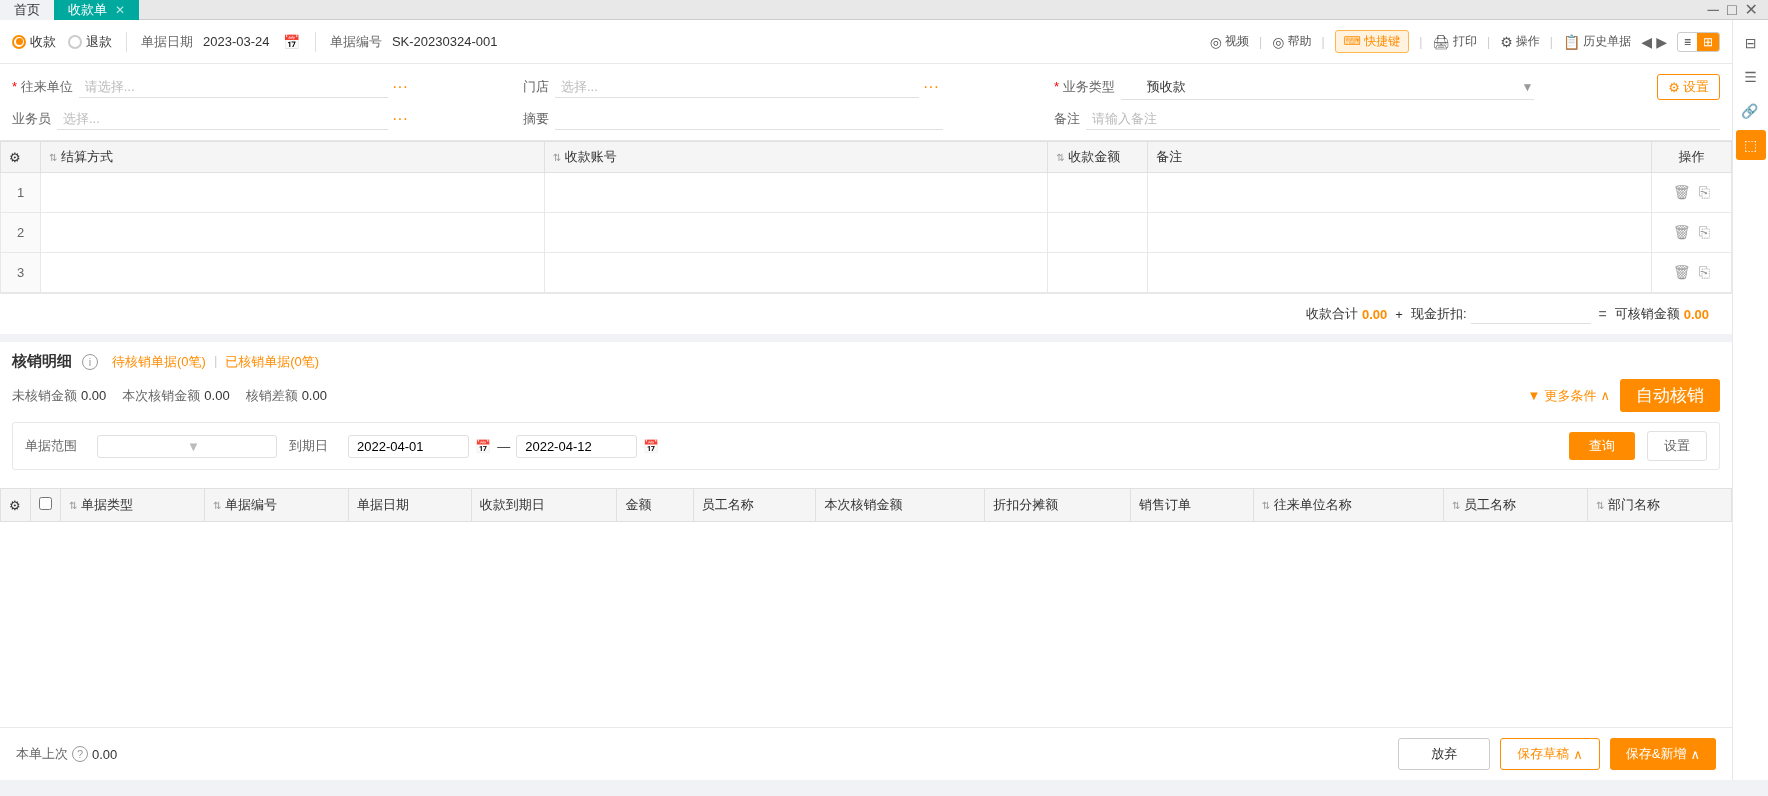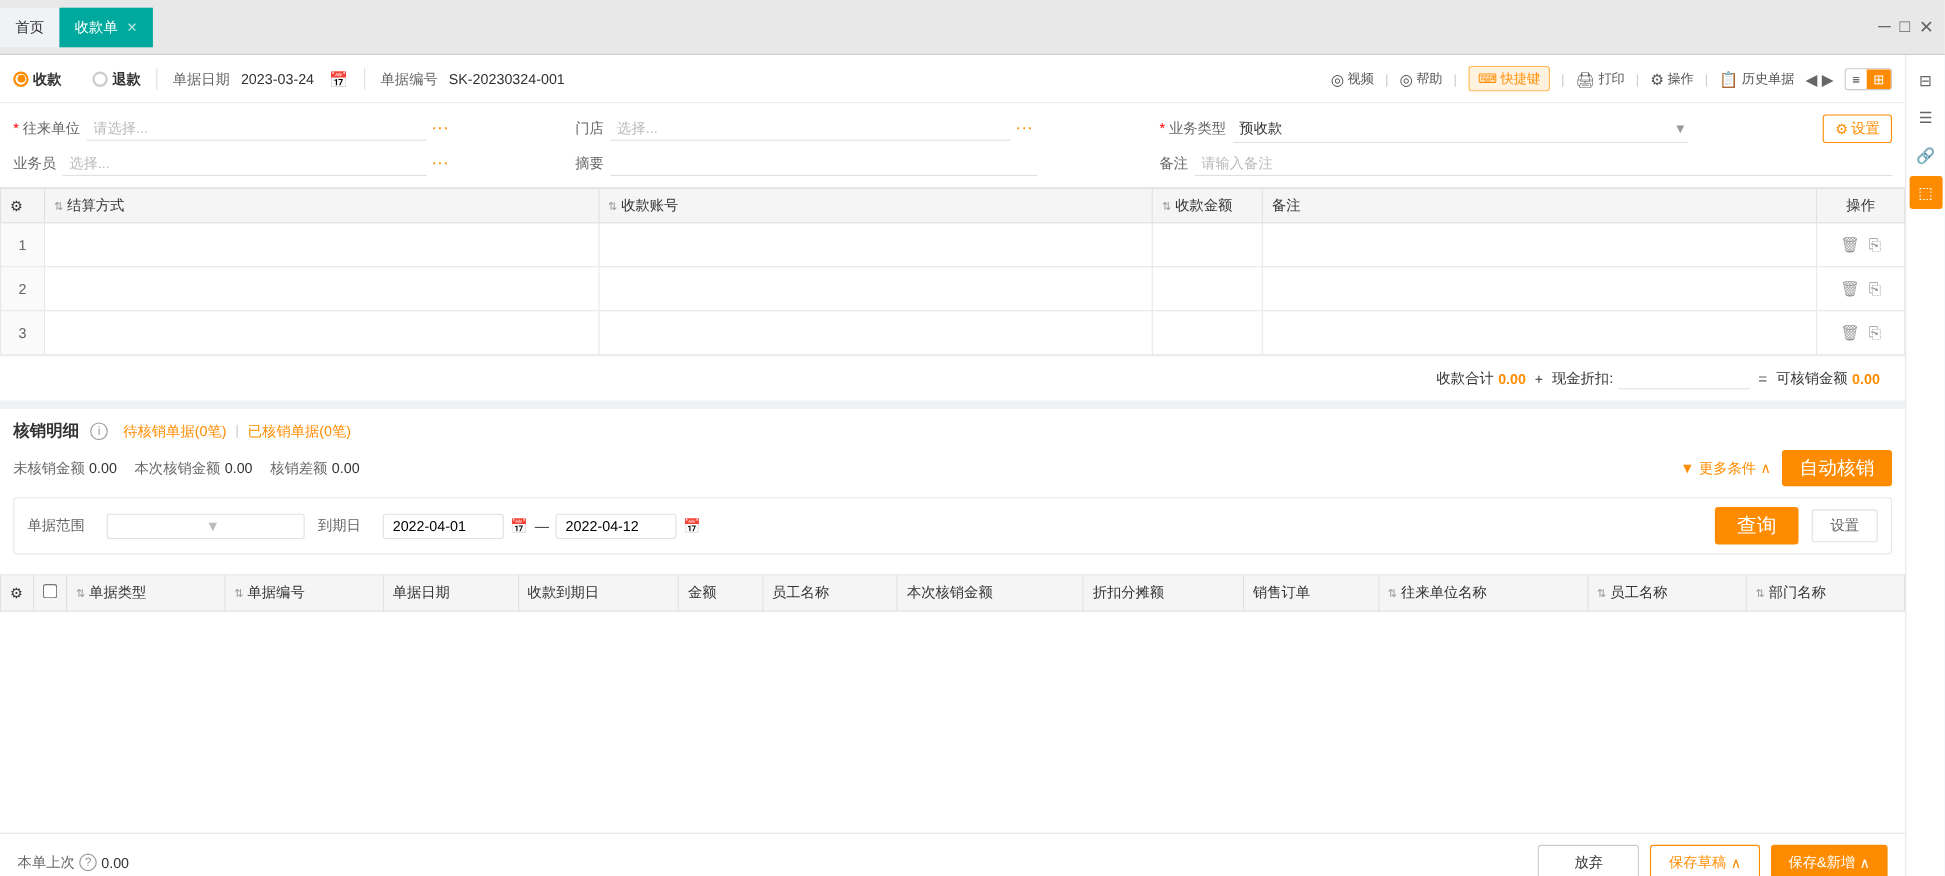--- a/index.html
+++ b/index.html
@@ -1,35 +1,35 @@
 <!DOCTYPE html>
 <html><head>
   <meta charset="utf-8">
   <style>
     * { box-sizing: border-box; margin: 0; padding: 0; }
     body { font-family: 'Microsoft YaHei', Arial, sans-serif; font-size: 13px; background: #f0f2f5; color: #333; overflow: hidden; }
     
     
-    .tab-bar { display: flex; align-items: center; background: #e8e8e8; height: 50px; border-bottom: 1px solid #ccc; }
+    .tab-bar { display: flex; align-items: center; background: #e8e8e8; height: 20px; border-bottom: 1px solid #ccc; }
     .tab-item { padding: 0 14px; height: 36px; display: flex; align-items: center; cursor: pointer; font-size: 13px; color: #555; }
     .tab-item.home { background: #f0f2f5; color: #333; }
     .tab-item.active { background: #00a99d; color: #fff; }
     .tab-item .close-x { margin-left: 8px; font-size: 12px; cursor: pointer; opacity: 0.7; }
     .tab-bar-right { margin-left: auto; display: flex; align-items: center; padding-right: 10px; gap: 8px; }
     .tab-bar-right span { font-size: 16px; cursor: pointer; color: #666; }
 
     
     .main-wrap { display: flex; height: calc(100vh - 36px); overflow: hidden; }
     
     
     .content-area { flex: 1; display: flex; flex-direction: column; overflow: hidden; background: #fff; }
 
     
     .top-toolbar { background: #fff; border-bottom: 1px solid #e8e8e8; padding: 8px 12px; display: flex; align-items: center; gap: 10px; min-height: 44px; }
-    .radio-group { display: flex; align-items: center; gap: 28px; font-weight: bold; }
+    .radio-group { display: flex; align-items: center; gap: 12px; }
     .radio-item { display: flex; align-items: center; gap: 4px; cursor: pointer; font-size: 13px; }
     .radio-dot { width: 14px; height: 14px; border-radius: 50%; border: 2px solid #ccc; display: flex; align-items: center; justify-content: center; }
     .radio-dot.checked { border-color: #ff8c00; }
     .radio-dot.checked::after { content: ''; width: 7px; height: 7px; border-radius: 50%; background: #ff8c00; }
     .divider-v { width: 1px; height: 20px; background: #e0e0e0; margin: 0 4px; }
     .field-label { color: #666; font-size: 13px; white-space: nowrap; }
     .field-value { color: #333; font-size: 13px; }
     .toolbar-right { margin-left: auto; display: flex; align-items: center; gap: 10px; }
     .toolbar-icon-btn { display: flex; align-items: center; gap: 3px; cursor: pointer; color: #555; font-size: 12px; white-space: nowrap; }
     .toolbar-icon-btn .icon { font-size: 14px; }
@@ -94,23 +94,23 @@
     .verify-stats-right { margin-left: auto; display: flex; align-items: center; gap: 10px; }
     .more-filter { color: #ff8c00; cursor: pointer; font-size: 13px; display: flex; align-items: center; gap: 4px; }
     .auto-verify-btn { background: #ff8c00; color: #fff; border: none; padding: 5px 16px; border-radius: 3px; cursor: pointer; font-size: 17px; }
 
     
     .filter-row { display: flex; align-items: center; gap: 12px; padding: 8px 12px; background: #fff; border: 1px solid #e8e8e8; border-radius: 3px; margin-bottom: 8px; }
     .filter-field { display: flex; align-items: center; gap: 20px; }
     .filter-label { color: #666; font-size: 13px; white-space: nowrap; }
     .filter-select { display: flex; align-items: center; border: 1px solid #e0e0e0; border-radius: 3px; padding: 3px 8px; min-width: 120px; cursor: pointer; }
     .filter-select span { flex: 1; font-size: 13px; color: #bbb; }
-    .date-input { border: 1px solid #e0e0e0; border-radius: 3px; padding: 3px 8px; font-size: 13px; width: 110px; outline: none; }
+    .date-input { border: 1px solid #e0e0e0; border-radius: 3px; padding: 3px 8px; font-size: 13px; width: 121px; outline: none; }
     .date-range { display: flex; align-items: center; gap: 6px; }
-    .query-btn { background: #ff8c00; color: #fff; border: none; padding: 5px 20px; border-radius: 3px; cursor: pointer; font-size: 18px; margin-left: auto; }
+    .query-btn { background: #ff8c00; color: #fff; border: none; padding: 5px 20px; border-radius: 3px; cursor: pointer; font-size: 13px; margin-left: auto; }
     .settings-btn2 { background: #fff; color: #666; border: 1px solid #e0e0e0; padding: 5px 16px; border-radius: 3px; cursor: pointer; font-size: 13px; }
 
     
     .bottom-table-wrap { flex: 1; overflow: auto; }
     .bottom-table { width: 100%; border-collapse: collapse; font-size: 13px; }
     .bottom-table th { background: #f5f5f5; border: 1px solid #e0e0e0; padding: 7px 8px; text-align: left; font-weight: normal; color: #333; white-space: nowrap; }
     .checkbox-col { width: 30px; text-align: center; }
 
     
     .bottom-bar { display: flex; align-items: center; padding: 10px 16px; border-top: 1px solid #e8e8e8; background: #fff; gap: 10px; }
@@ -222,21 +222,21 @@
           <div class="form-select" style="flex:1;">
             <input type="text" placeholder="选择..." style="">
           </div>
           <span class="more-btn">···</span>
         </div>
         <div style="flex:0.5;"></div>
 
         <div class="form-field" style="flex:3;min-width:200px;">
           <span class="form-field-label required">业务类型</span>
           <div class="form-select" style="flex:1;">
-            <span style="flex:1;padding:3px 6px;font-size:13px;color:#333;">预收款</span>
+            <span style="flex:1;padding:3px 6px;font-size:13px;color:#333;margin-left:20px;">预收款</span>
             <span class="chevron-down">▼</span>
           </div>
           <div style="flex:0.3;"></div>
           <div class="settings-btn">
             <span>⚙</span>
             <span>设置</span>
           </div>
         </div>
       </div>
       <div class="form-row">

